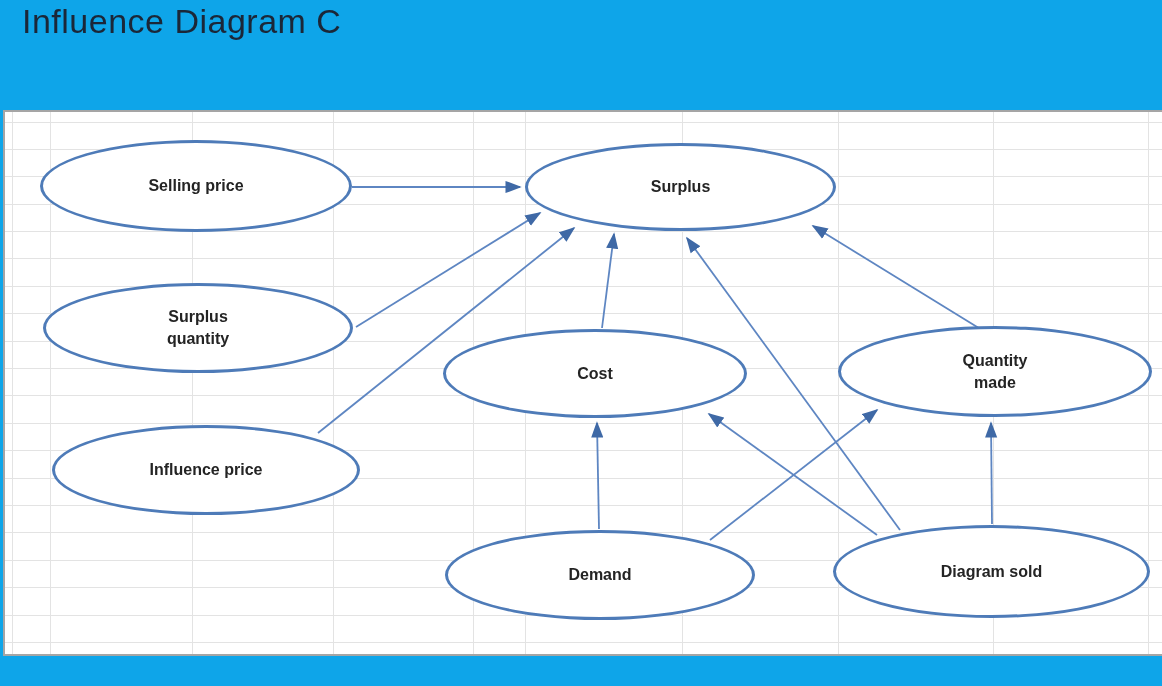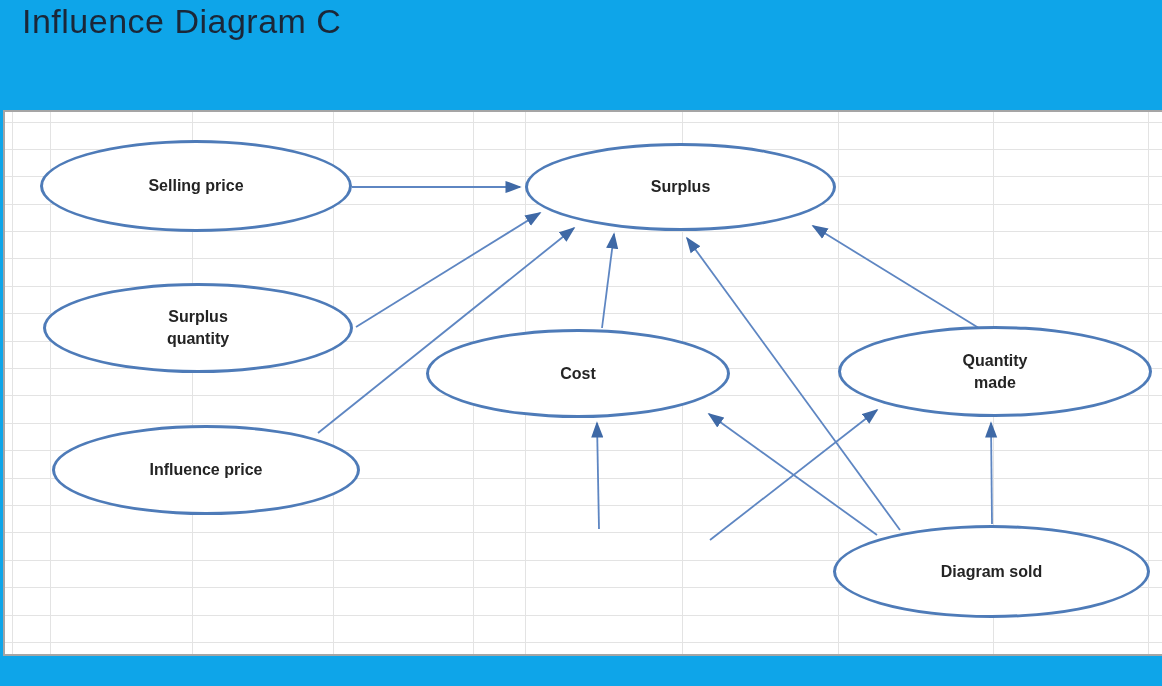--- a/index.html
+++ b/index.html
@@ -81,21 +81,21 @@
     font-size: 16px;
     font-weight: bold;
     color: #242424;
     line-height: 1.35;
     white-space: pre-line;
   }
   
   #node-selling-price  { left: 40px;  top: 140px; width: 312px; height: 92px; }
   #node-profit         { left: 525px; top: 143px; width: 311px; height: 88px; }
   #node-surplus-quantity { left: 43px; top: 283px; width: 310px; height: 90px; }
-  #node-cost           { left: 426px; top: 329px; width: 304px; height: 89px; align-items: center; }
+  #node-cost           { left: 443px; top: 329px; width: 304px; height: 89px; align-items: center; }
   #node-quantity-made  { left: 838px; top: 326px; width: 314px; height: 91px; }
   #node-discount-price { left: 52px;  top: 425px; width: 308px; height: 90px; }
   #node-demand         { left: 445px; top: 530px; width: 310px; height: 90px; }
   #node-quantity-sold  { left: 833px; top: 525px; width: 317px; height: 93px; }
 </style>
 </head>
 <body>
 
 <div id="stage">
 
@@ -136,17 +136,20 @@
   <div class="node" id="node-cost">
     <span class="label">Cost</span>
   </div>
   <div class="node" id="node-quantity-made">
     <span class="label">Quantity
 made</span>
   </div>
   <div class="node" id="node-discount-price">
     <span class="label">Influence price</span>
   </div>
+  <div class="node" id="node-demand">
+    <span class="label">Demand</span>
+  </div>
   <div class="node" id="node-quantity-sold">
     <span class="label">Diagram sold</span>
   </div>
 
 </div>
 
 </body></html>

